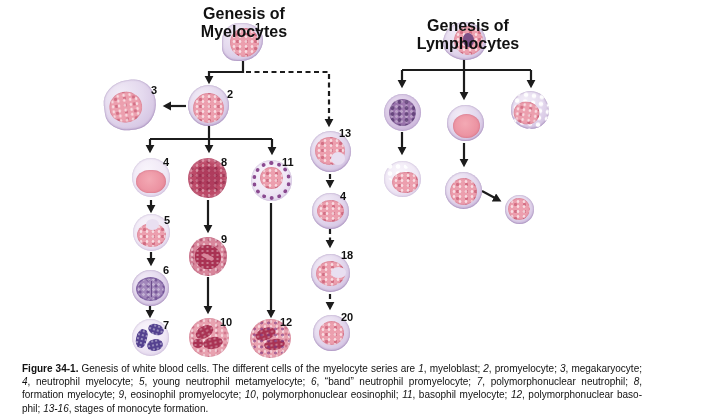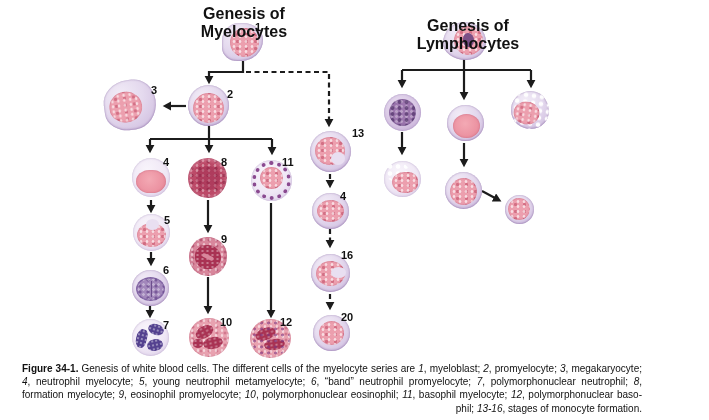--- a/index.html
+++ b/index.html
@@ -116,21 +116,21 @@
   #lleft2{left:384px;top:161px;width:37px;height:36px;}
   #lleft2 .holes{left:1px;top:1px;width:24px;height:20px;}
   #lleft2 .nuc-pink{left:8px;top:11px;width:26px;height:21px;border-radius:55% 45% 50% 60%;}
   #lmid2{left:445px;top:172px;width:37px;height:37px;}
   #lmid2 .nuc-pink{left:5px;top:6px;width:27px;height:27px;}
   #lsmall{left:505px;top:195px;width:29px;height:29px;}
   #lsmall .nuc-pink{left:3px;top:3px;width:22px;height:22px;}
   
   .caption{position:absolute;left:22px;top:362px;width:620px;z-index:3;
            font-size:10px;line-height:13.2px;color:var(--text,#111);}
-  .cap-line{width:100%;text-align:right;}
+  .cap-line{width:100%;}
   .cap-line.just{text-align:justify;text-align-last:justify;}
   .cap-line .bold{font-weight:700;}
   .cap-line .italic{font-style:italic;}
 </style>
 </head>
 <body>
 
 <div id="stage">
 
   <div class="fig-title" id="title-myelo">Genesis of Myelocytes</div>
@@ -263,23 +263,23 @@
   <span class="num" style="left:151px;top:84px">3</span>
   <span class="num" style="left:163px;top:156px">4</span>
   <span class="num" style="left:164px;top:214px">5</span>
   <span class="num" style="left:163px;top:264px">6</span>
   <span class="num" style="left:163px;top:319px">7</span>
   <span class="num" style="left:221px;top:156px">8</span>
   <span class="num" style="left:221px;top:233px">9</span>
   <span class="num" style="left:220px;top:316px">10</span>
   <span class="num" style="left:282px;top:156px">11</span>
   <span class="num" style="left:280px;top:316px">12</span>
-  <span class="num" style="left:352px;top:127px">13</span>
+  <span class="num" style="left:339px;top:127px">13</span>
   <span class="num" style="left:340px;top:190px">4</span>
-  <span class="num" style="left:341px;top:249px">16</span>
+  <span class="num" style="left:341px;top:249px">18</span>
   <span class="num" style="left:341px;top:311px">20</span>
 
   <div class="caption">
       <div class="cap-line just"><span class="bold">Figure 34-1.</span><span> Genesis of white blood cells. The different cells of the myelocyte series are </span><span class="italic">1</span><span>, myeloblast; </span><span class="italic">2</span><span>, promyelocyte; </span><span class="italic">3</span><span>, megakaryocyte;</span></div>
       <div class="cap-line just"><span class="italic">4</span><span>, neutrophil myelocyte; </span><span class="italic">5</span><span>, young neutrophil metamyelocyte; </span><span class="italic">6</span><span>, “band” neutrophil promyelocyte; </span><span class="italic">7</span><span>, polymorphonuclear neutrophil; </span><span class="italic">8</span><span>,</span></div>
       <div class="cap-line just"><span>formation myelocyte; </span><span class="italic">9</span><span>, eosinophil promyelocyte; </span><span class="italic">10</span><span>, polymorphonuclear eosinophil; </span><span class="italic">11</span><span>, basophil myelocyte; </span><span class="italic">12</span><span>, polymorphonuclear baso-</span></div>
       <div class="cap-line"><span>phil; </span><span class="italic">13-16</span><span>, stages of monocyte formation.</span></div>
     </div>
 </div>
 

